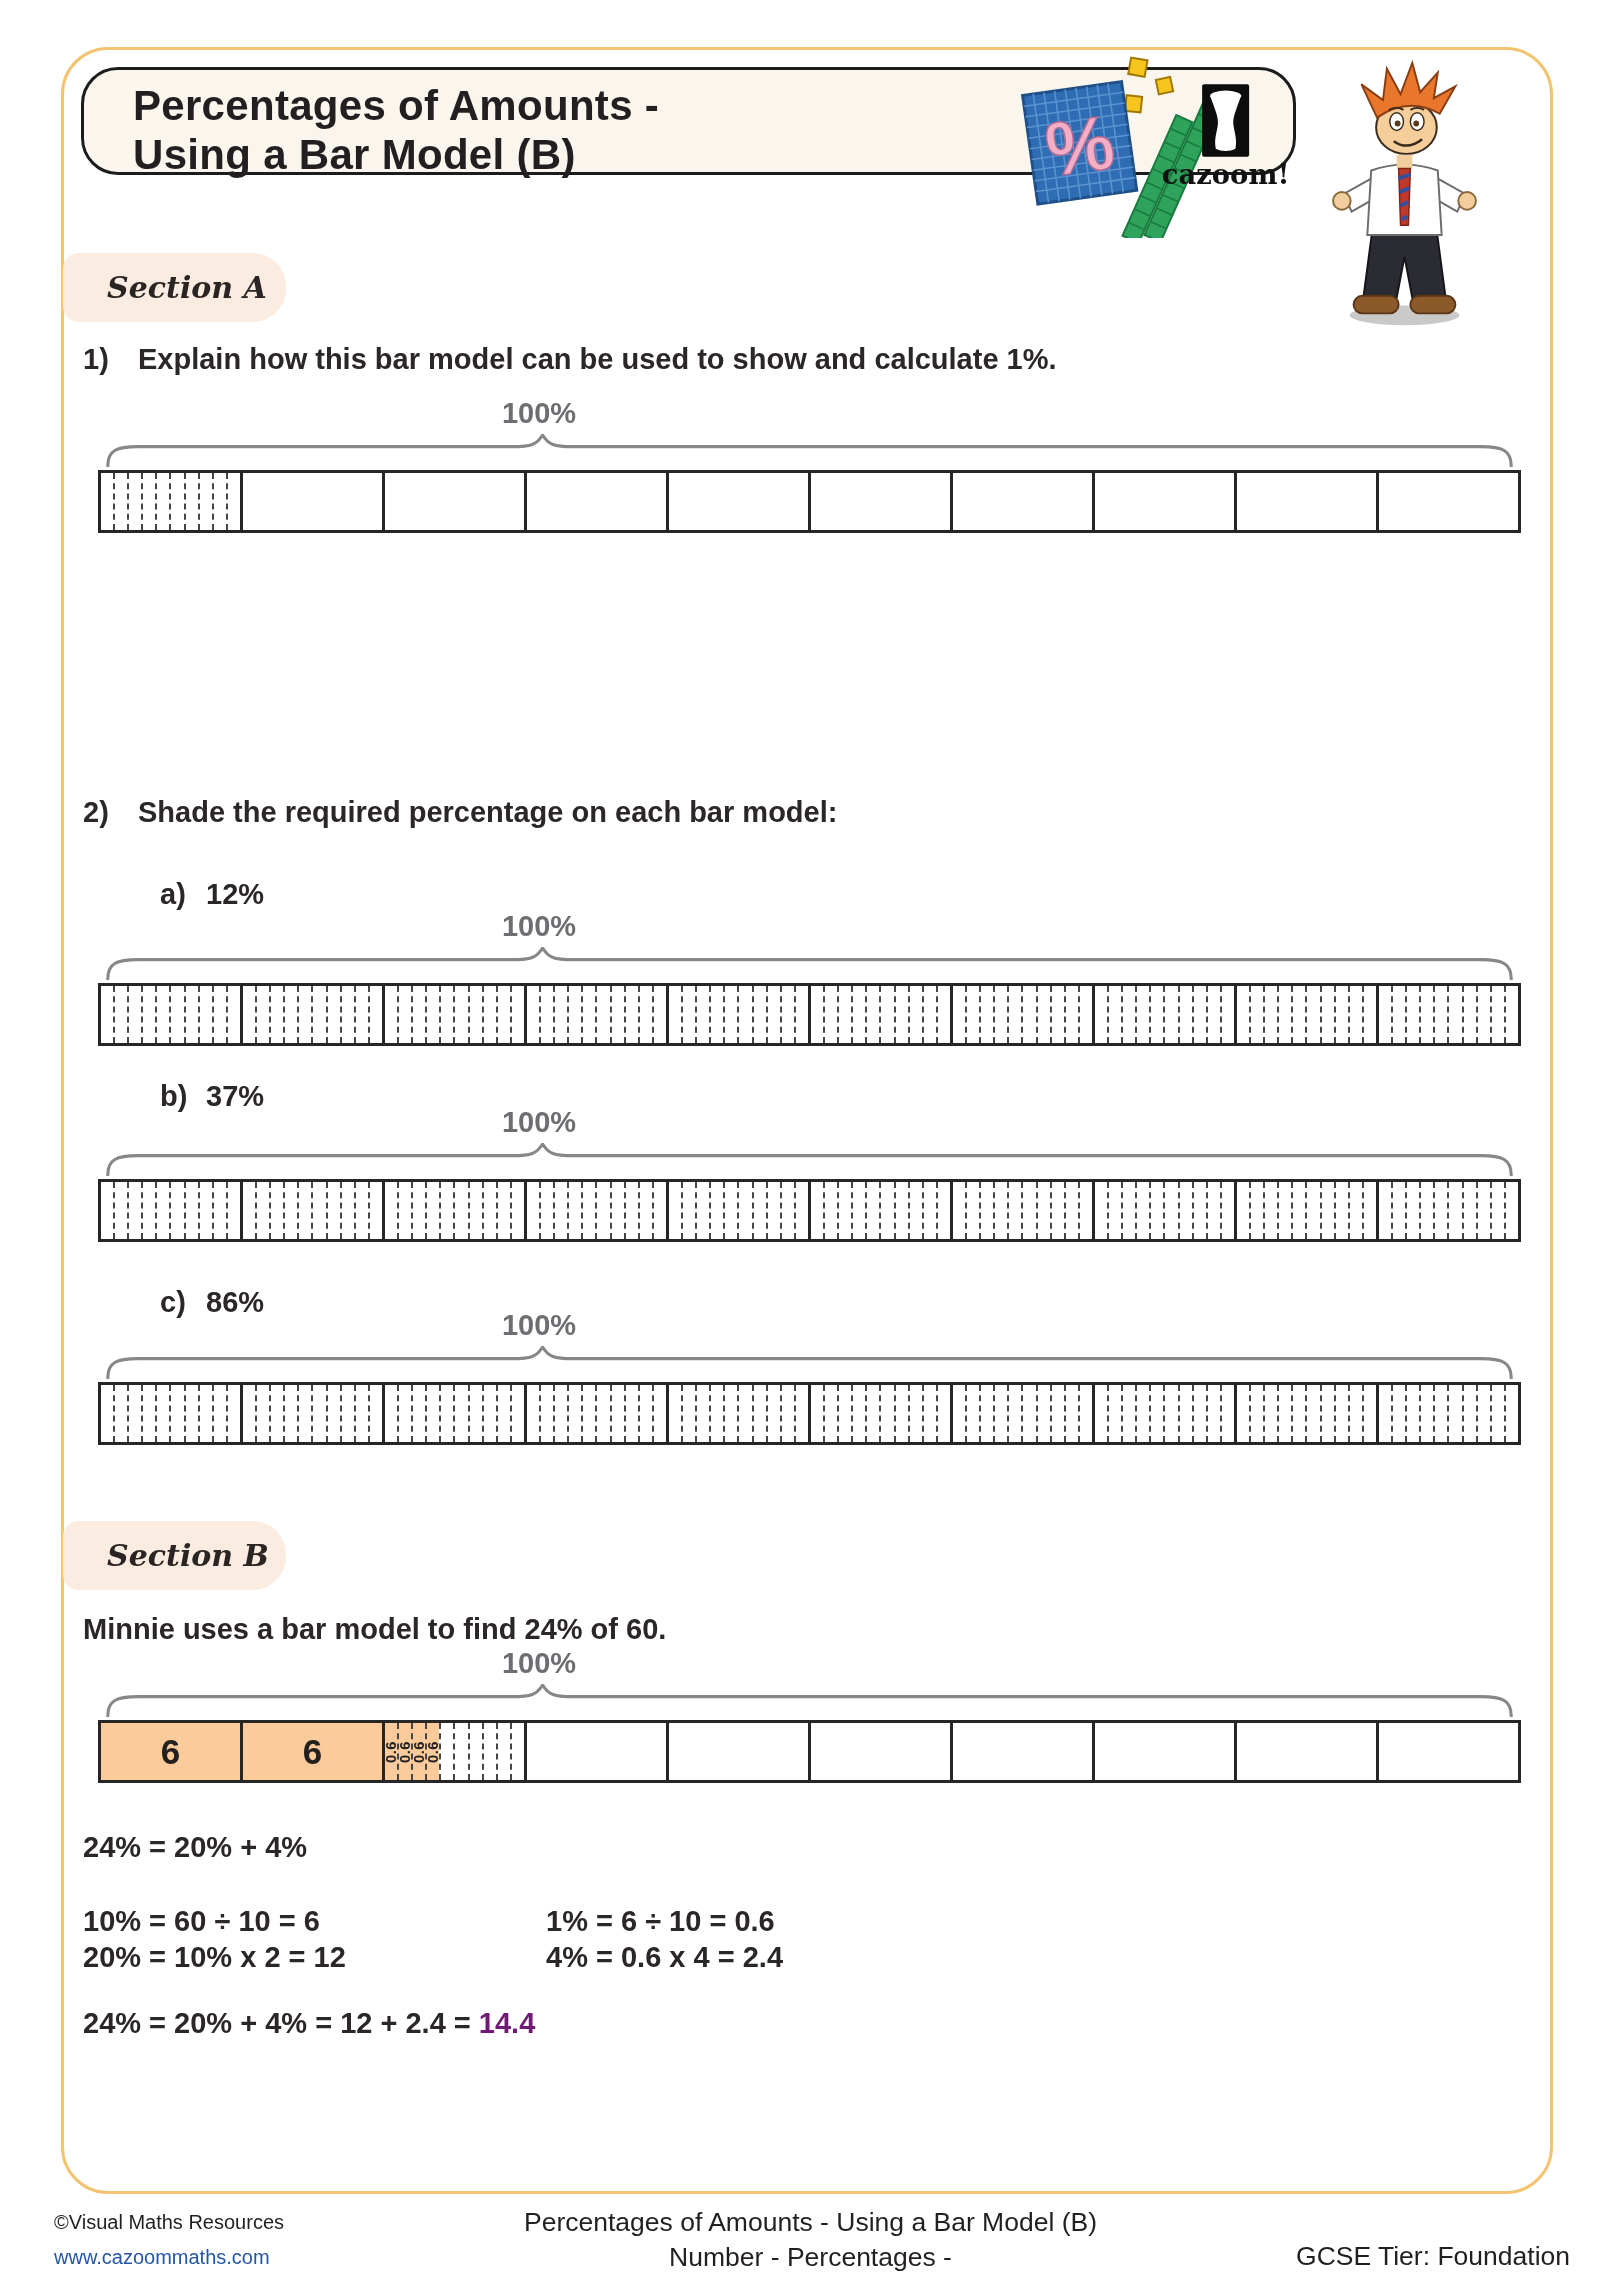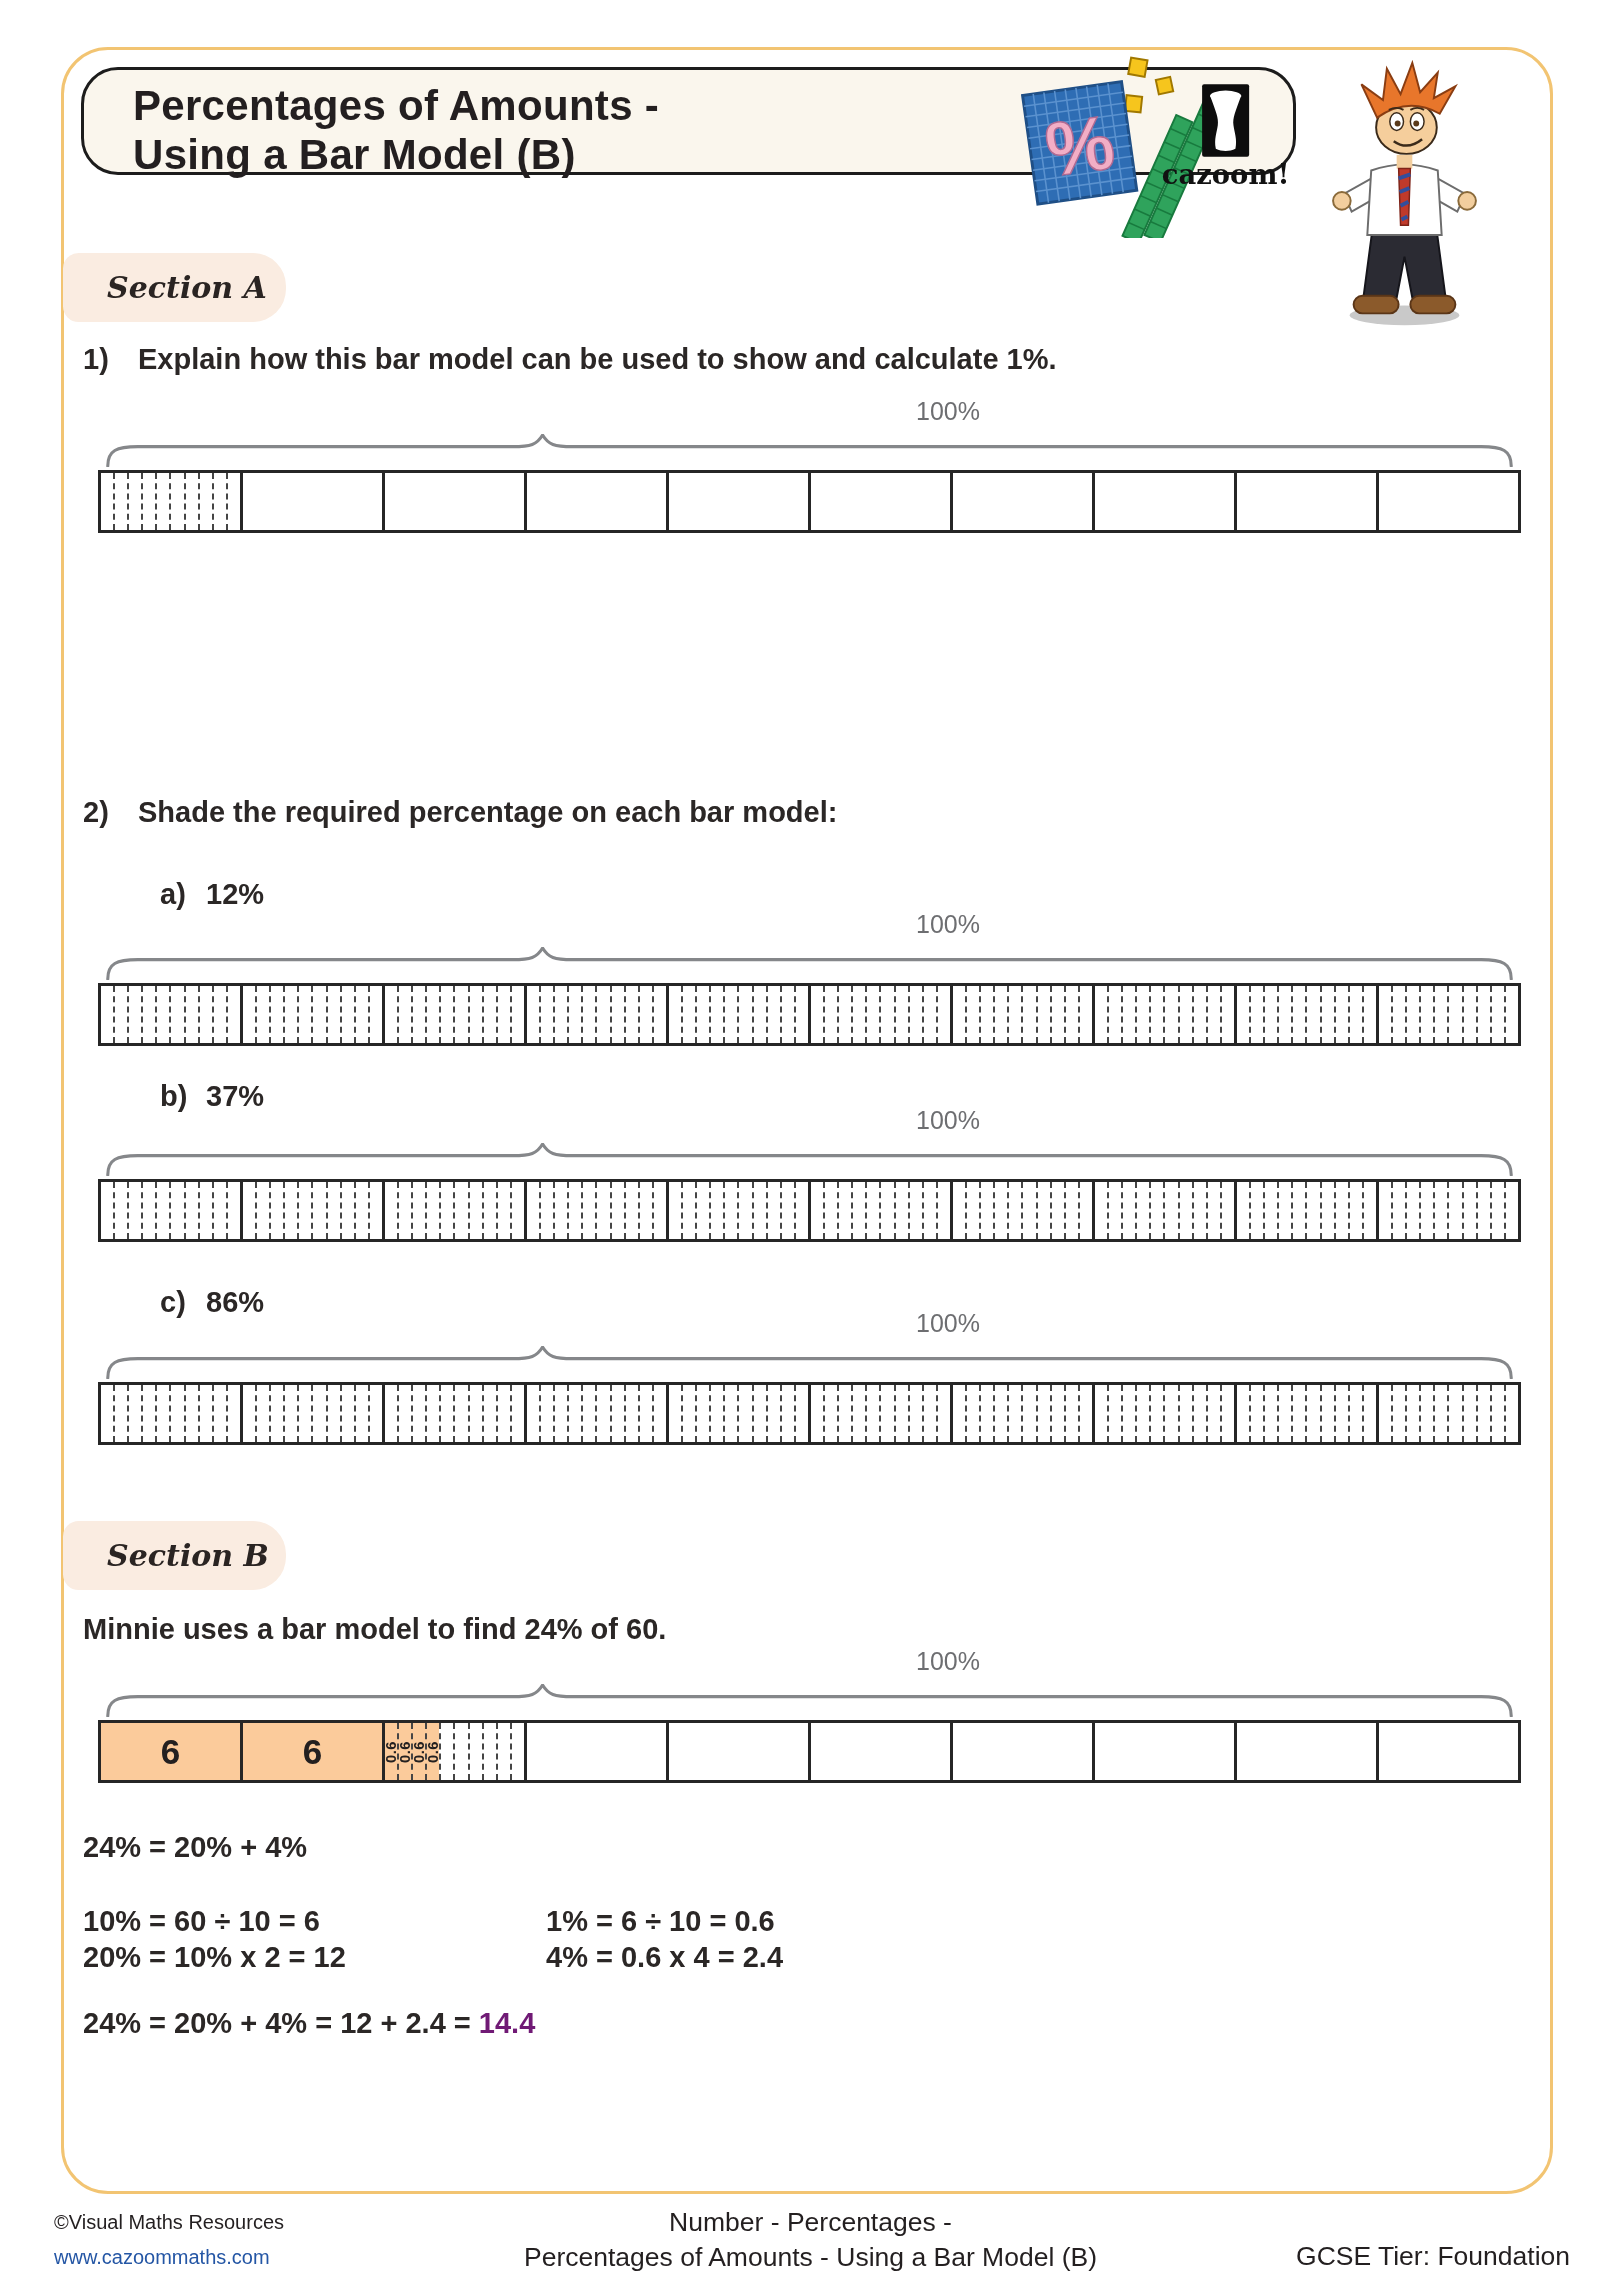--- a/index.html
+++ b/index.html
@@ -36,22 +36,22 @@
     font-family:"DejaVu Serif",serif;font-style:italic;font-weight:bold;
     font-size:30px;color:#2a2422;
   }
 
   .qtext,.qnum,.part-label,.work{font-size:29px;font-weight:bold;color:#2b2726;}
   .part-label .letter{display:inline-block;width:46px;}
 
   
   .bar-block{left:98px;width:1423px;height:139px;}
   .bar-total-label{
-    position:absolute;top:0;left:0;width:882px;text-align:right;
-    font-size:25px;font-weight:normal;color:#6d6e71;
+    position:absolute;top:0;left:0;width:882px;text-align:center;
+    font-size:29px;font-weight:bold;color:#6d6e71;
   }
   .brace{position:absolute;top:37px;left:0;}
   .bar{
     position:absolute;top:73px;left:0;width:1423px;height:63px;
     border:3.9px solid #262626;background:#ffffff;display:flex;box-sizing:border-box;
   }
   .cell{flex:1;display:flex;min-width:0;}
   .cell + .cell{border-left:3.9px solid #262626;}
   .cell.value-cell{
     background:#FBCB9B;align-items:center;justify-content:center;
@@ -670,17 +670,17 @@
 <div class="abs work" style="left:546px;top:1941px;">4% = 0.6 x 4 = 2.4</div>
 <div class="abs work" style="left:83px;top:2007px;">
   <span>24% = 20% + 4% = 12 + 2.4 = </span><span class="answer">14.4</span>
 </div>
 
 <div class="abs footer-left">
   <div>©Visual Maths Resources</div>
   <div><a class="footer-link">www.cazoommaths.com</a></div>
 </div>
 <div class="abs footer-center">
+  <div>Percentages of Amounts - Using a Bar Model (B)</div>
   <div>Number - Percentages -</div>
-  <div>Percentages of Amounts - Using a Bar Model (B)</div>
 </div>
 <div class="abs footer-right">GCSE Tier: Foundation</div>
 
 
 </body></html>

